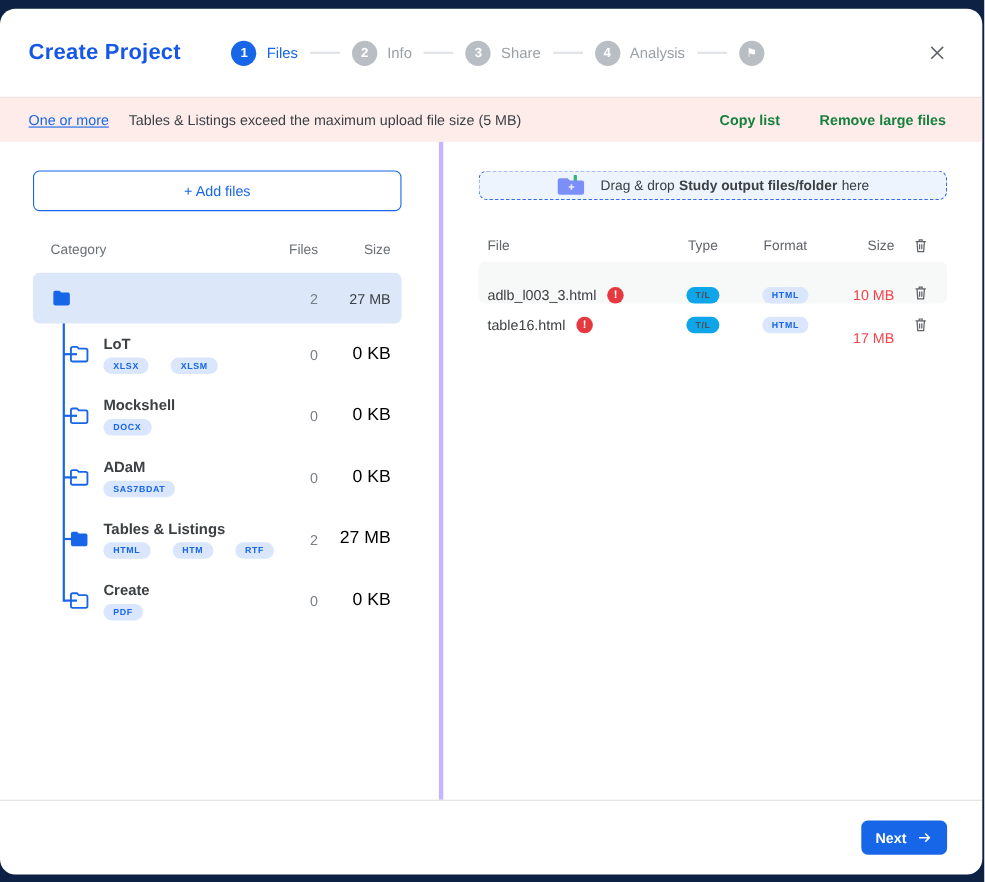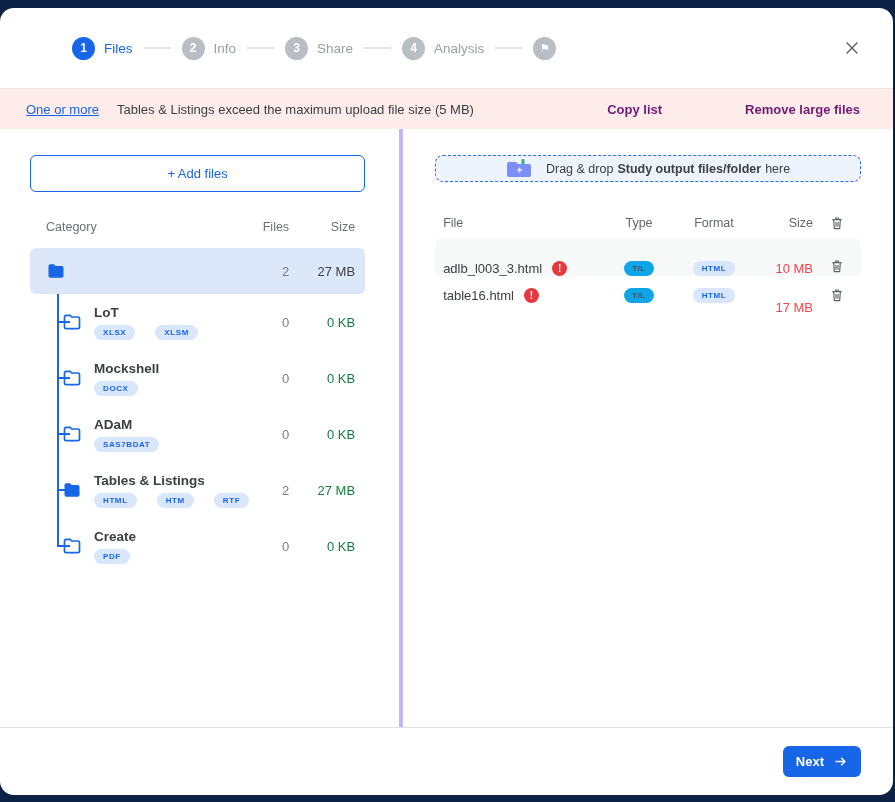--- a/index.html
+++ b/index.html
@@ -23,22 +23,22 @@
                  font-size: 11px; display: flex; align-items: center; justify-content: center; }
   .close-btn { margin-left: auto; background: none; border: none; cursor: pointer; padding: 4px;
                display: flex; align-items: center; }
 
   
   .banner { flex: 0 0 41px; background: #fdecea; display: flex; align-items: center;
             padding: 0 33px 0 26px; font-size: 13px; color: #3a3f45; border-top: 1px solid #eee3e3; gap: 13px; }
   .banner-link { color: #1766e8; text-decoration: underline; cursor: pointer; }
   .banner-msg { margin-left: 5px; }
   .banner-actions { margin-left: auto; display: flex; gap: 36px; }
-  .banner-btn { background: none; border: none; color: #701a75; font-weight: 600; font-size: 13px;
-                font-family: inherit; cursor: pointer; padding: 0; margin-left: 47px; }
+  .banner-btn { background: none; border: none; color: #15803d; font-weight: 600; font-size: 13px;
+                font-family: inherit; cursor: pointer; padding: 0; }
 
   
   .body { flex: 1; display: flex; min-height: 0; }
   .left { flex: 0 0 341px; border-right: 4px solid #c4b5fd; padding: 26px 34px 0 30px; }
   .add-files { width: 100%; height: 37px; background: #fff; border: 1px solid #1766e8; border-radius: 6px;
                color: #1766e8; font-size: 13px; font-weight: 500; font-family: inherit; cursor: pointer; }
   .cat-header { display: flex; align-items: center; margin-top: 28px; padding: 0 10px 0 16px;
                 font-size: 12.5px; color: #6b7177; }
   .col-name { flex: 1; }
   .col-files { width: 40px; text-align: right; }
@@ -54,21 +54,21 @@
               cursor: pointer; }
   .tree-row::before { content: ""; position: absolute; left: 28px; top: 50%; margin-top: -1px;
                       width: 12px; height: 2px; background: #1766e8; }
   .folder-icon { width: 20px; height: 20px; flex: 0 0 20px; margin-right: 12px; display: flex; align-items: center; }
   .tree-text { flex: 1; min-width: 0; }
   .tree-name { font-size: 13.5px; font-weight: 600; color: #3c4043; }
   .tree-badges { display: flex; gap: 20px; margin-top: 5px; }
   .badge-blue { background: #d9e6fb; color: #1766e8; font-size: 8px; font-weight: 700; letter-spacing: .6px;
                 padding: 3px 9px; border-radius: 9px; }
   .tree-row .col-files { font-size: 13px; color: #7a7f85; }
-  .tree-row .col-size { font-size: 13px; color: #15803d; }
+  .tree-row .col-size { font-size: 16px; color: #000000; }
 
   
   .right { flex: 1; padding: 26px 32px 0 32px; min-width: 0; }
   .dropzone { height: 27px; border: 1px dashed #2e6bea; border-radius: 8px; background: #eef4fe;
               display: flex; align-items: center; justify-content: center; gap: 13px; cursor: pointer;
               font-size: 12.5px; color: #3c4043; }
   .dz-bold { font-weight: 700; margin: 0 4px; }
   .file-header { display: flex; align-items: center; margin-top: 26px; height: 30px;
                  font-size: 12.5px; color: #61656a; padding: 0 0 0 8px; }
   .fcol-name { flex: 1; display: flex; align-items: center; min-width: 0; }
@@ -94,20 +94,21 @@
               border: none; border-radius: 6px; font-size: 13px; font-weight: 700; font-family: inherit;
               padding: 8px 13px; cursor: pointer; }
 </style>
 </head>
 <body>
 
 <div class="stage">
   <div class="dialog">
 
     <div class="header">
+      <div class="title">Create Project</div>
       <div class="stepper">
         <div class="step active">
           <div class="step-circle">1</div>
           <div class="step-label">Files</div>
         </div>
         <div class="connector"></div>
         <div class="step">
           <div class="step-circle">2</div>
           <div class="step-label">Info</div>
         </div>

